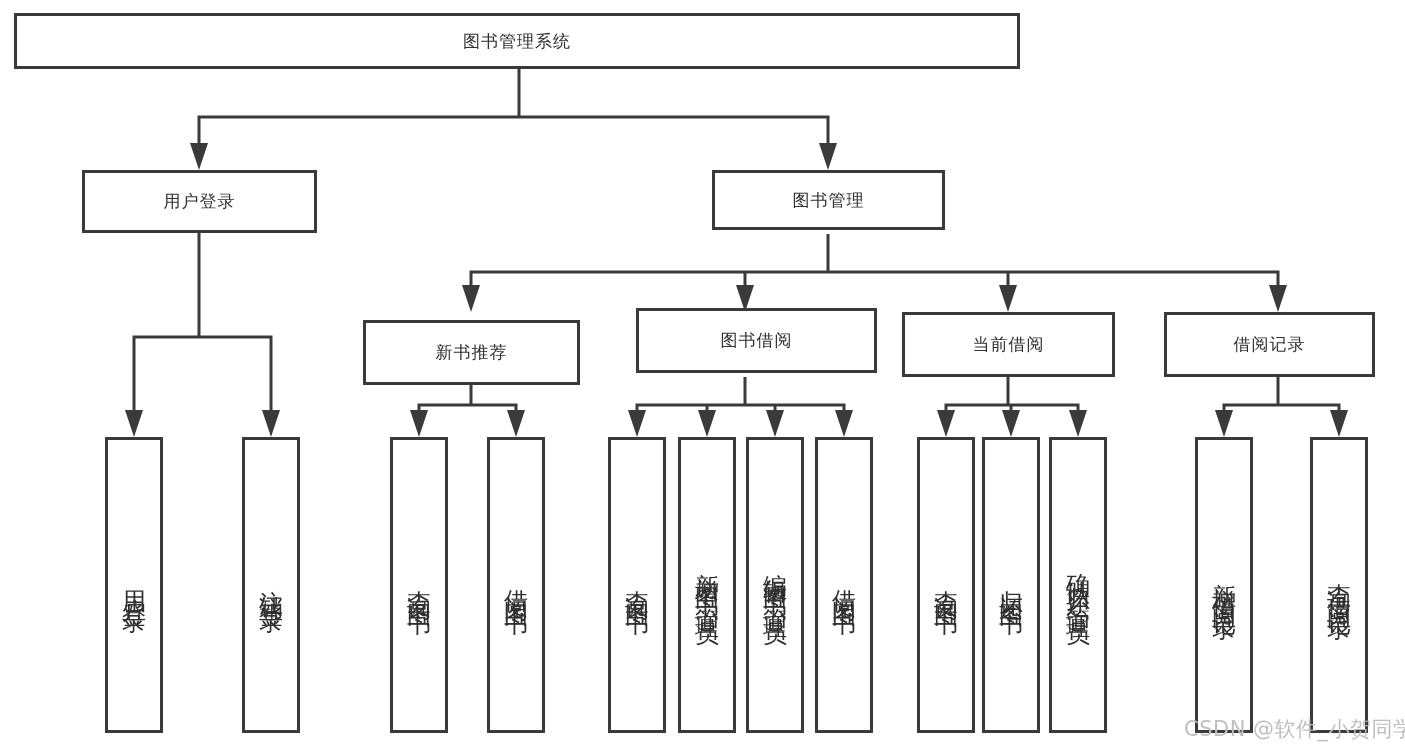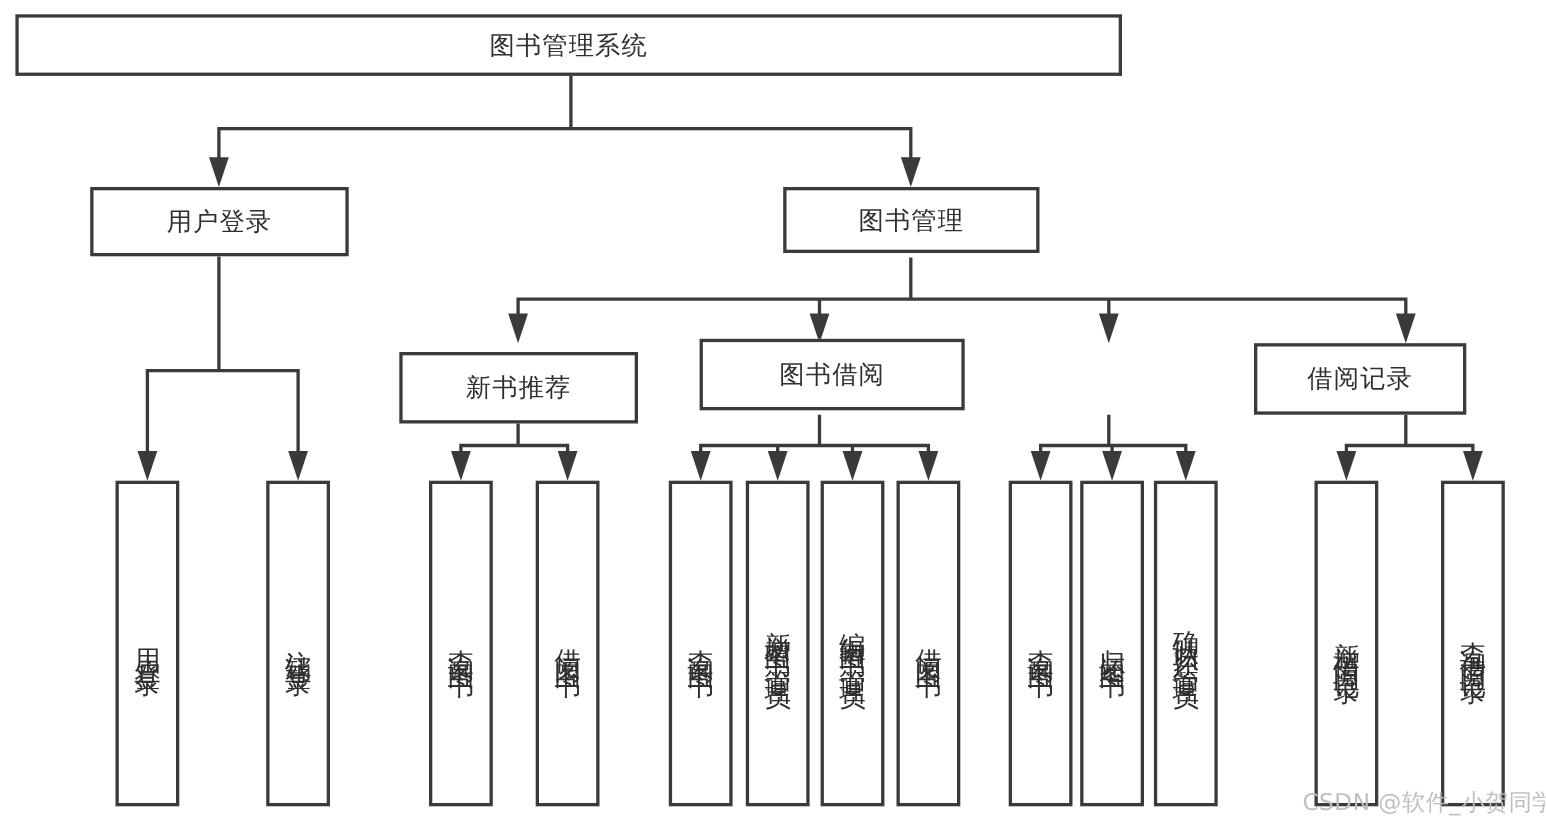--- a/index.html
+++ b/index.html
@@ -36,21 +36,21 @@
   .node {
     position: absolute;
     box-sizing: border-box;
     border: 3px solid var(--color-line, #3a3a3a);
     background: var(--color-box-bg, #ffffff);
     display: flex;
     align-items: center;
     justify-content: center;
   }
   .node-h {
-    font-size: 23px;
+    font-size: 17px;
     letter-spacing: 1px;
     white-space: nowrap;
   }
   .node-v {
     font-size: 24px;
   }
   .node-v .v-label {
     writing-mode: vertical-rl;
     text-orientation: mixed;
     letter-spacing: 7px;
@@ -121,21 +121,24 @@
   <div class="node node-h" style="left:712px;top:170px;width:233px;height:60px">
     <span>图书管理</span>
   </div>
 
   <div class="node node-h" style="left:363px;top:320px;width:217px;height:65px">
     <span>新书推荐</span>
   </div>
   <div class="node node-h" style="left:636px;top:308px;width:241px;height:65px">
     <span>图书借阅</span>
   </div>
-  <div class="node node-h" style="left:1140px;top:312px;width:193px;height:65px">
+  <div class="node node-h" style="left:902px;top:312px;width:213px;height:65px">
+    <span>当前借阅</span>
+  </div>
+  <div class="node node-h" style="left:1164px;top:312px;width:211px;height:65px">
     <span>借阅记录</span>
   </div>
 
   <div class="node node-v" style="left:105px;top:437px;width:58px;height:296px">
     <span class="v-label">用户登录</span>
   </div>
   <div class="node node-v" style="left:242px;top:437px;width:58px;height:296px">
     <span class="v-label">注销登录</span>
   </div>
 

